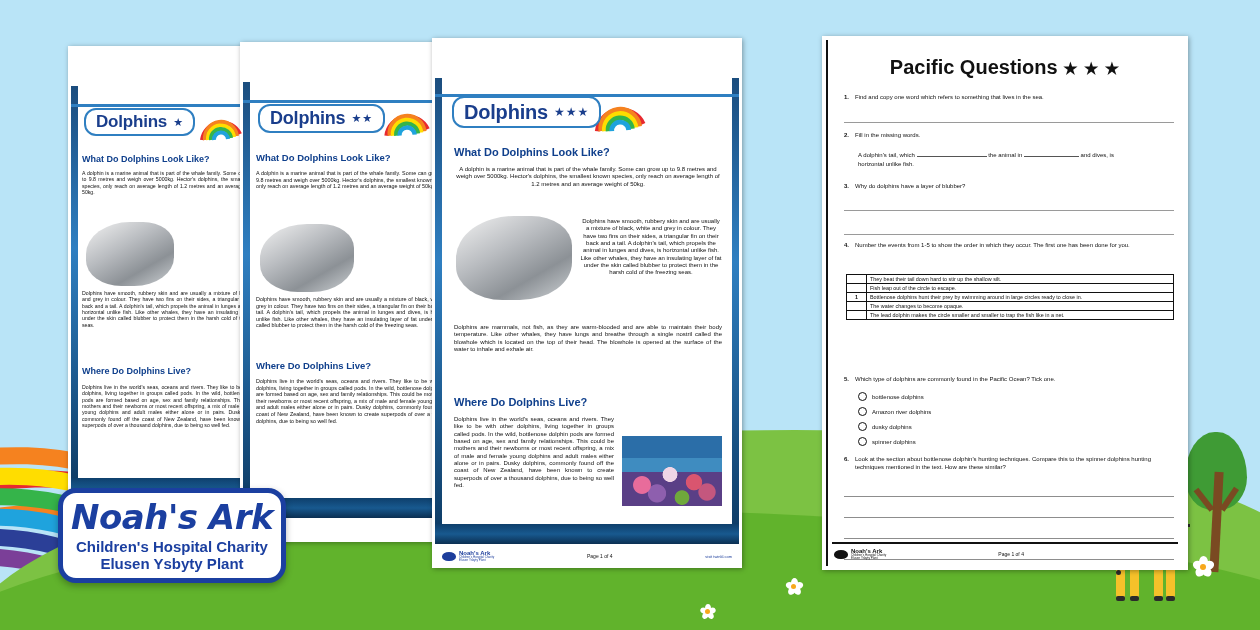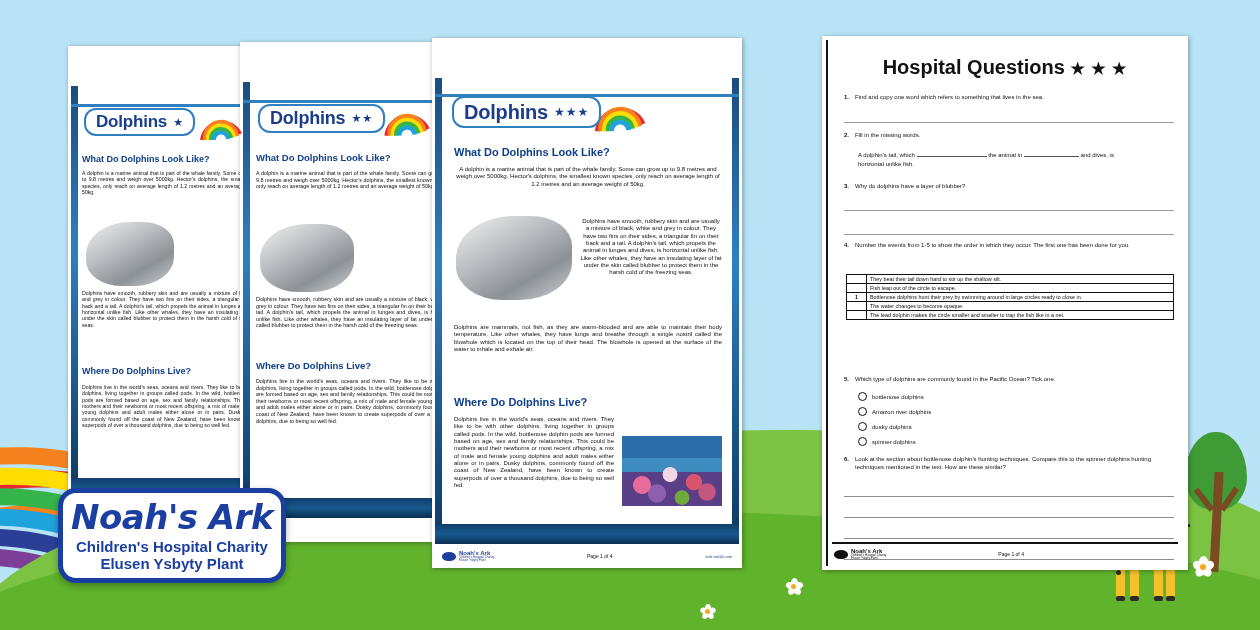--- a/index.html
+++ b/index.html
@@ -386,21 +386,21 @@
     <div class="foot-mid" style="font-size:5px;">Page 1 of 4</div>
     <div style="font-size:4px;color:#1d3e9c;">visit twinkl.com</div>
   </div>
 </div>
 
 <div class="sheet" style="left:822px;top:36px;width:366px;height:534px;">
 
   <div style="position:absolute;left:4px;top:4px;bottom:4px;width:2px;background:#111;"></div>
 
   <div class="q-title" style="position:absolute;left:0;right:0;top:20px;font-size:20px;">
-    <span>Hospital Questions</span>
+    <span>Pacific Questions</span>
     <span style="font-size:16px;letter-spacing:1px;">★ ★ ★</span>
   </div>
 
   <div class="q-item" style="position:absolute;left:22px;top:58px;width:330px;">
     <span class="q-num" style="font-size:6px;">1.</span>
     <span class="q-text" style="font-size:6px;">Find and copy one word which refers to something that lives in the sea.</span>
   </div>
   <div class="hr-thin" style="position:absolute;left:22px;top:86px;width:330px;"></div>
 
   <div class="q-item" style="position:absolute;left:22px;top:96px;width:330px;">

